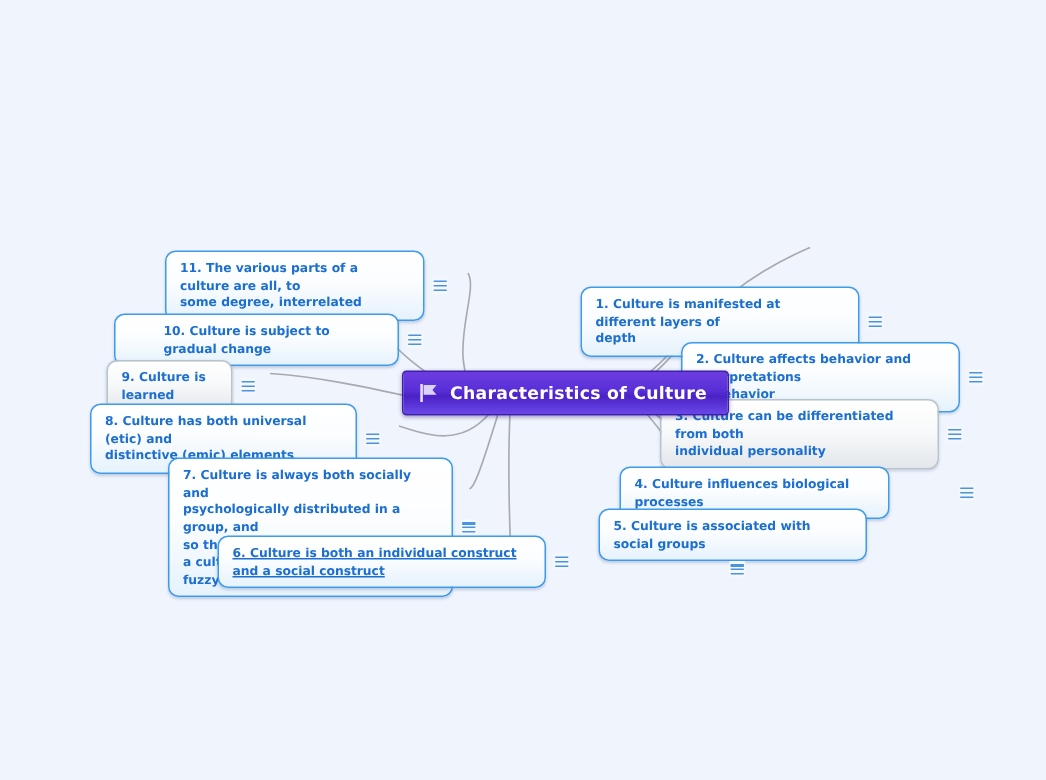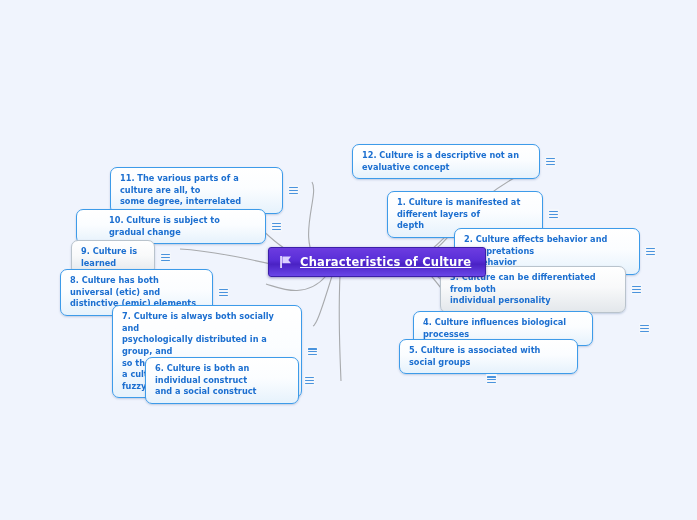--- a/index.html
+++ b/index.html
@@ -40,21 +40,20 @@
     border: 1px solid #3b1fa8;
     box-shadow: 0 1px 3px rgba(40,20,110,.45);
     z-index: 6;
     white-space: nowrap;
   }
   .central-title {
     color: #ffffff;
     font-size: 11.5px;
     font-weight: bold;
     letter-spacing: .2px;
-    text-decoration: underline;
   }
   .flag-icon {
     width: 14px;
     height: 14px;
     display: block;
     flex: 0 0 auto;
   }
 
   
   .node-wrap {
@@ -139,34 +138,23 @@
   </svg>
 
   <div class="central-node" style="left:268px; top:247px;">
     <svg class="flag-icon" viewBox="0 0 14 14">
       <rect x="1.2" y="1" width="1.7" height="12" fill="#e9e2ff"></rect>
       <path d="M3.4,1.6 L12,1.6 L9.3,5.0 L12,8.2 L3.4,8.2 Z" fill="#dcd2ff"></path>
     </svg>
     <span class="central-title">Characteristics of Culture</span>
   </div>
 
-  <div class="node-wrap right-side" style="left:352px; top:144px;">
-    <div class="node blue" style="width:188px;">
-      <span class="line">12. Culture is a descriptive not an</span>
-      <span class="line">evaluative concept</span>
-    </div>
-    <span class="list-icon">
-        <i></i>
-        <i></i>
-        <i></i>
-      </span>
-  </div>
 
   <div class="node-wrap right-side" style="left:387px; top:191px;">
-    <div class="node blue" style="width:156px;">
+    <div class="node blue" style="width:186px;">
       <span class="line">1. Culture is manifested at different layers of</span>
       <span class="line">depth</span>
     </div>
     <span class="list-icon">
         <i></i>
         <i></i>
         <i></i>
       </span>
   </div>
 
@@ -244,21 +232,21 @@
       <span class="line">9. Culture is learned</span>
     </div>
     <span class="list-icon">
         <i></i>
         <i></i>
         <i></i>
       </span>
   </div>
 
   <div class="node-wrap left-side" style="left:60px; top:269px;">
-    <div class="node blue" style="width:153px;">
+    <div class="node blue" style="width:178px;">
       <span class="line">8. Culture has both universal (etic) and</span>
       <span class="line">distinctive (emic) elements</span>
     </div>
     <span class="list-icon">
         <i></i>
         <i></i>
         <i></i>
       </span>
   </div>
 
@@ -270,21 +258,21 @@
       <span class="line">a culture's features will always be fuzzy</span>
     </div>
     <span class="list-icon">
         <i></i>
         <i></i>
         <i></i>
       </span>
   </div>
 
   <div class="node-wrap left-side" style="left:145px; top:357px;">
-    <div class="node blue" style="width:154px;">
+    <div class="node blue" style="width:219px;text-decoration:underline;">
       <span class="line">6. Culture is both an individual construct</span>
       <span class="line">and a social construct</span>
     </div>
     <span class="list-icon">
         <i></i>
         <i></i>
         <i></i>
       </span>
   </div>
 

